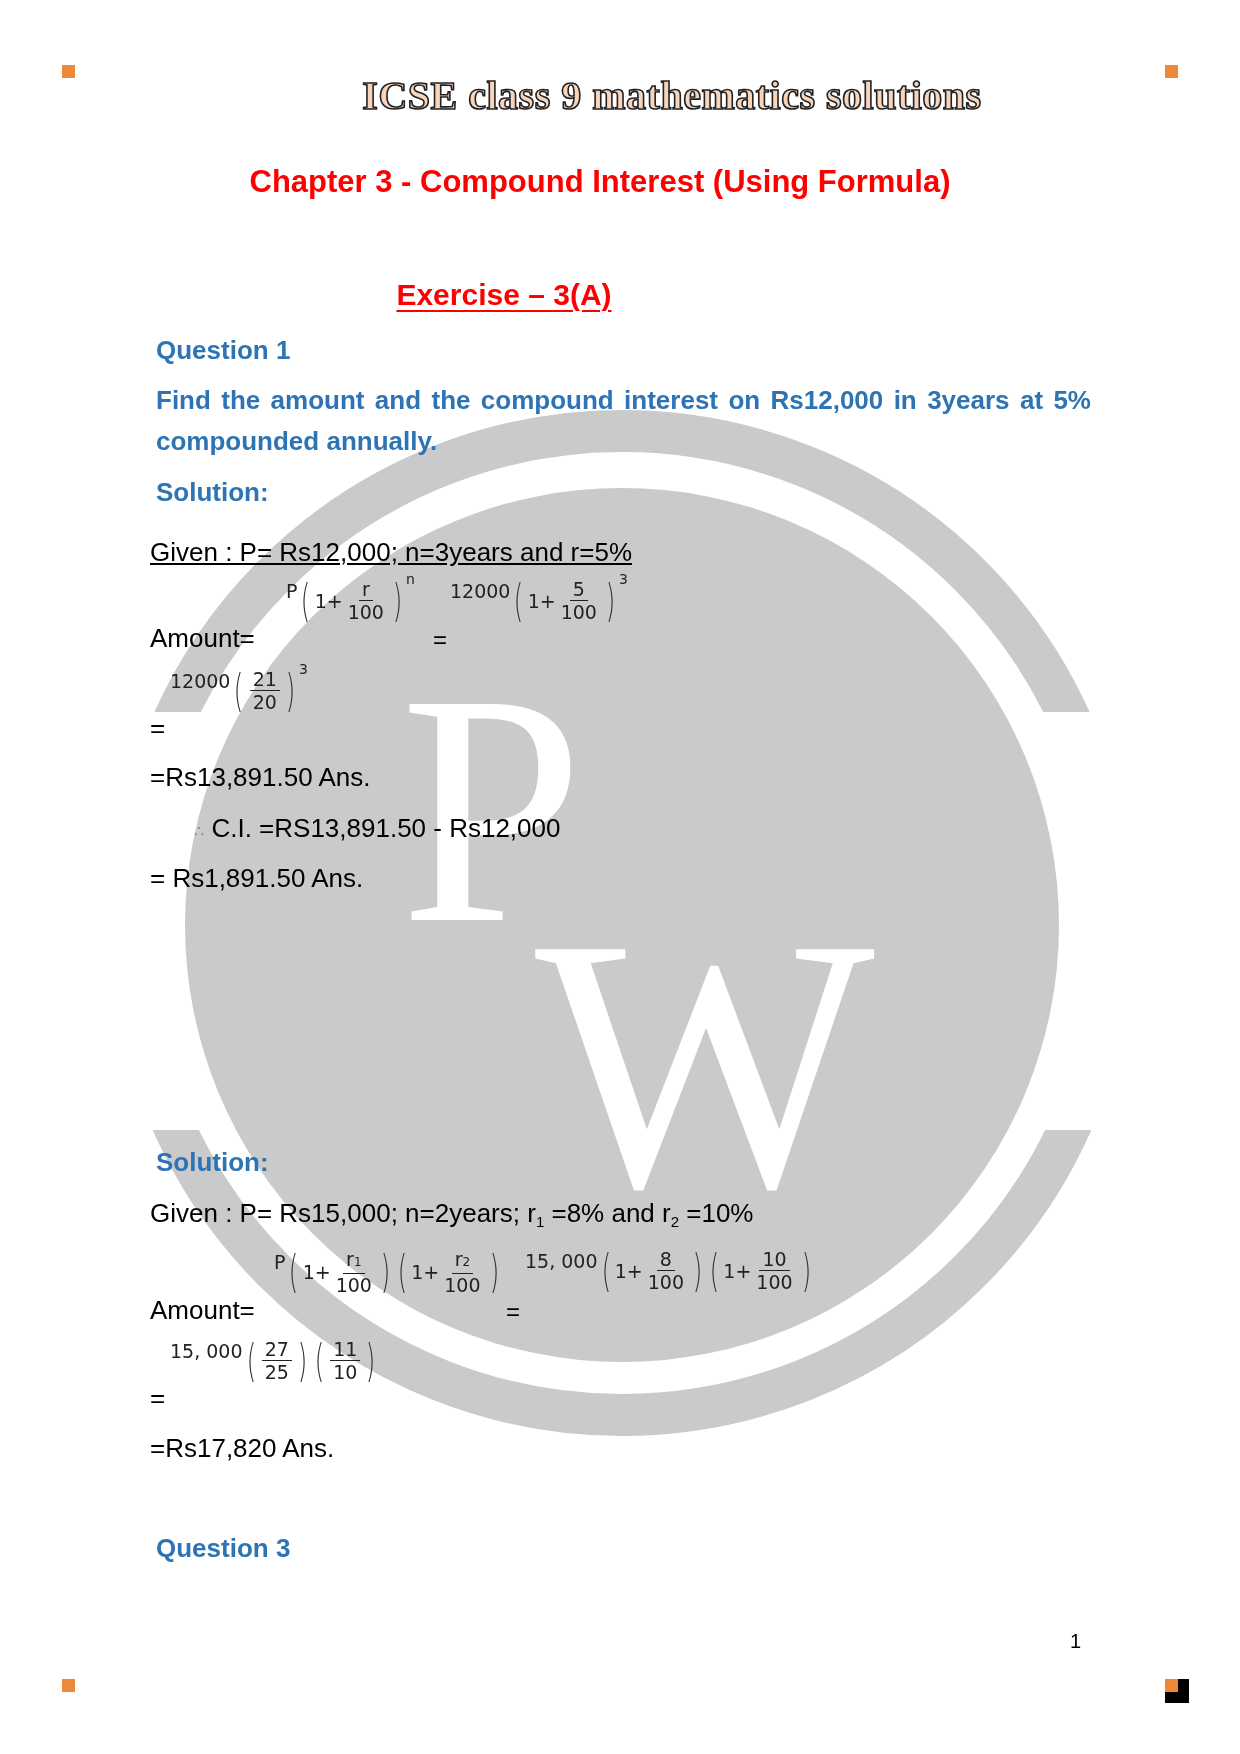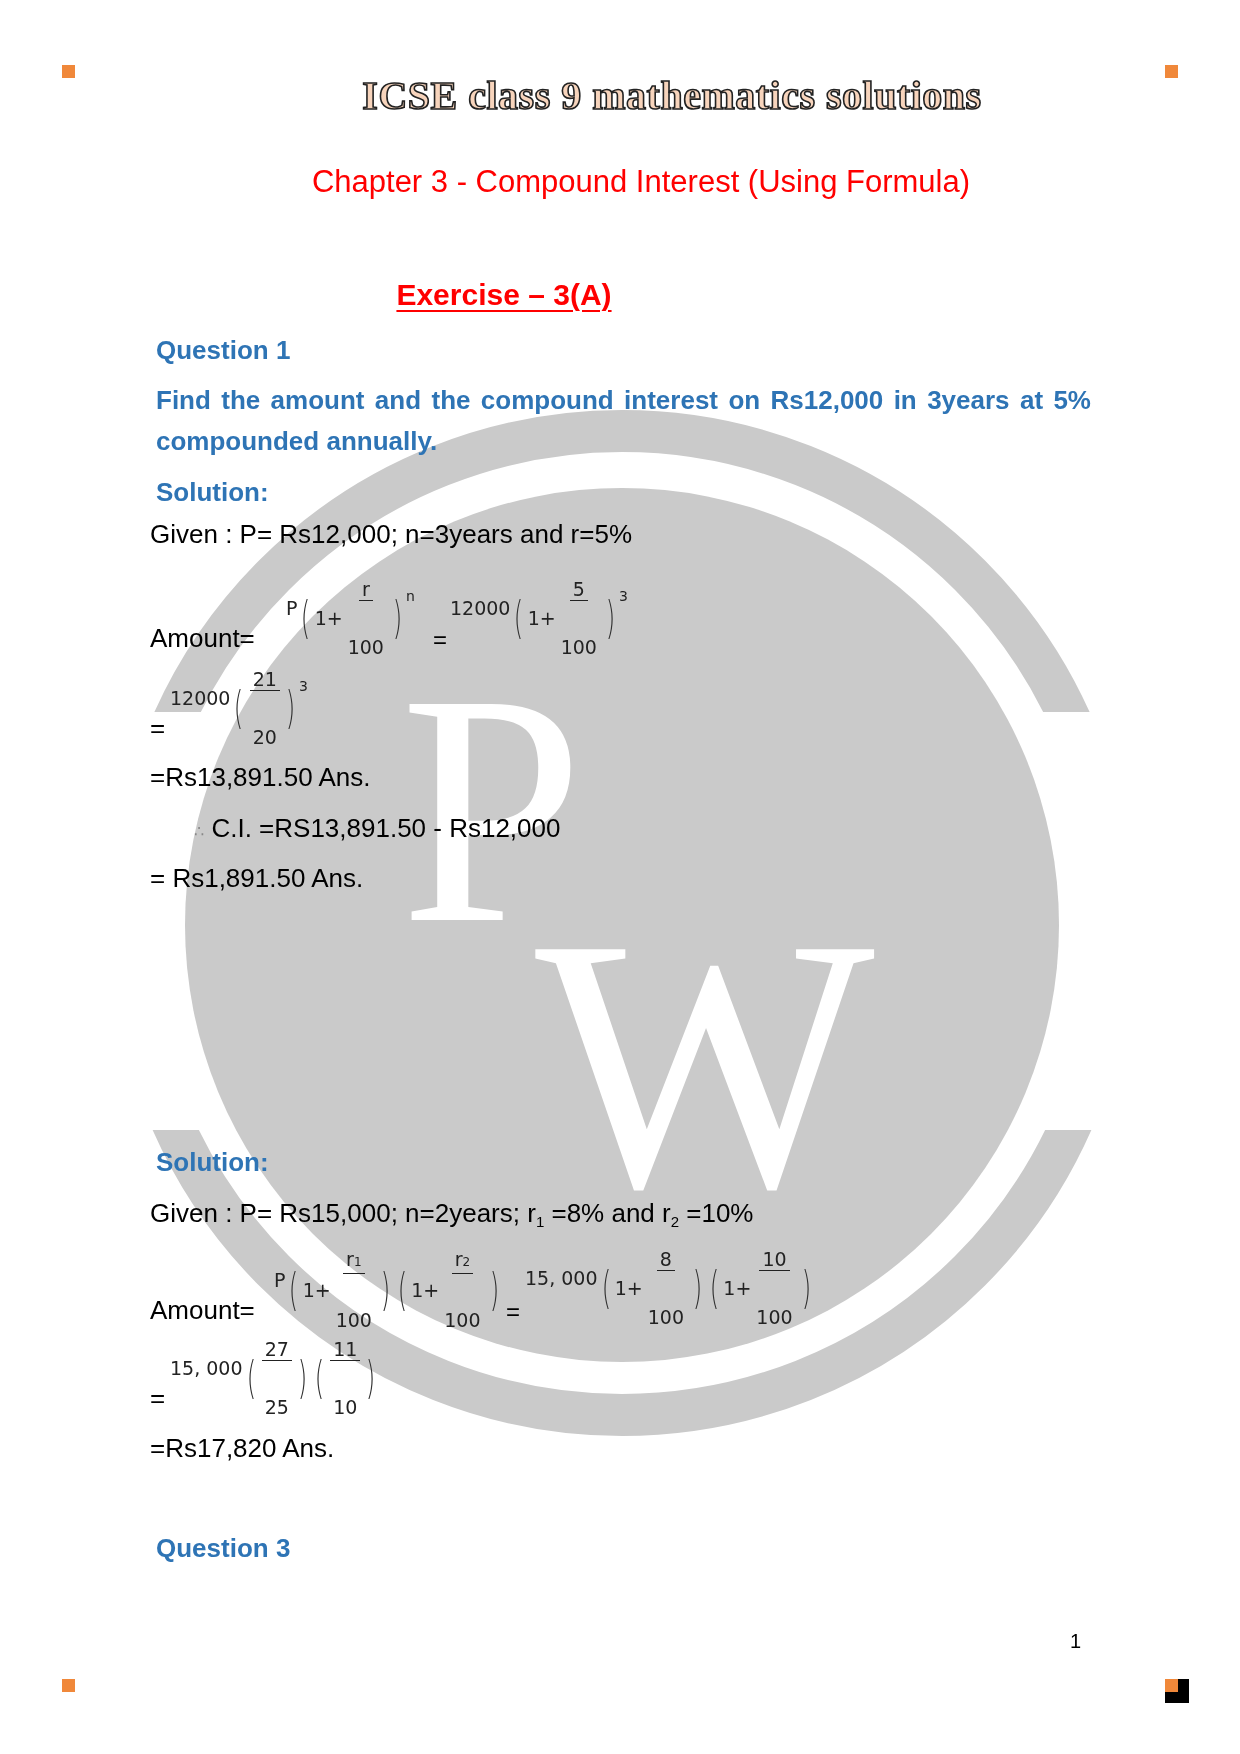--- a/index.html
+++ b/index.html
@@ -11,34 +11,34 @@
   .corner.black { background: #000; width: 24px; height: 24px; }
 
   
   .watermark { position: absolute; left: 0; top: 0; width: 1240px; height: 1754px; z-index: 0; }
 
   .content { position: absolute; left: 0; top: 0; width: 1240px; height: 1754px; z-index: 1; }
 
   .title { position: absolute; left: 0; width: 1240px; top: 72px; text-align: center; padding-left: 104px; box-sizing: border-box; }
   .title span { font-family: "Liberation Serif", "DejaVu Serif", serif; font-weight: bold; font-size: 40px; color: #F7D4BC; -webkit-text-stroke: 1.6px #222; letter-spacing: 0.5px; }
 
-  .chapter { position: absolute; left: 0; width: 1200px; top: 164px; text-align: center; font-weight: normal; font-size: 31px; color: #FF0000; margin-left: 41px; }
+  .chapter { position: absolute; left: 0; width: 1200px; top: 164px; text-align: center; font-weight: bold; font-size: 31px; color: #FF0000; }
   .exercise { position: absolute; left: 0; width: 1008px; top: 278px; text-align: center; font-weight: bold; font-size: 30px; color: #FF0000; }
   .exercise span { text-decoration: underline; text-decoration-thickness: 2px; text-underline-offset: 5px; }
 
   .blk { position: absolute; left: 150px; width: 935px; font-size: 26px; line-height: 40px; }
   .blue { color: #2E74B5; font-weight: bold; margin-left: 6px; }
   .black { color: #000; }
   .just { text-align: justify; text-align-last: left; }
 
   .math { font-family: "DejaVu Sans", sans-serif; font-size: 19px; color: #222; display: inline-flex; align-items: center; position: relative; }
   .paren { font-size: 44px; font-weight: 200; line-height: 1; transform: scaleX(0.55); display: inline-block; color: #333; }
   .frac { display: inline-flex; flex-direction: column; align-items: center; margin: 0 2px; }
   .frac .num { border-bottom: 1.5px solid #222; padding: 0 3px; line-height: 22px; }
-  .frac .den { line-height: 22px; padding: 0 3px; margin-top: 35px; }
+  .frac .den { line-height: 22px; padding: 0 3px; }
   .sup { font-size: 14px; position: relative; top: -22px; }
   .sub { font-size: 15px; vertical-align: -5px; }
 
   .page-num { position: absolute; left: 1070px; top: 1630px; font-size: 20px; color: #000; }
 </style>
 </head>
 <body>
 
 <div class="page">
 
@@ -66,21 +66,21 @@
       <span>ICSE class 9 mathematics solutions</span>
     </div>
     <div class="chapter">Chapter 3 - Compound Interest (Using Formula)</div>
     <div class="exercise">
       <span>Exercise – 3(A)</span>
     </div>
 
     <div class="blk blue" style="top:330px;">Question 1</div>
     <div class="blk blue just" style="top:380px; line-height:41px;">Find the amount and the compound interest on Rs12,000 in 3years at 5% compounded annually.</div>
     <div class="blk blue" style="top:472px;">Solution:</div>
-    <div class="blk black" style="top:514px;">Given : P= Rs12,000; n=3years and r=5%</div>
+    <div class="blk black" style="top:532px;text-decoration:underline;">Given : P= Rs12,000; n=3years and r=5%</div>
 
     <div class="blk black" style="top:578px; height:70px;">
       <span style="position:absolute; top:40px; left:0;">Amount=</span>
       <span class="math" style="position:absolute; left:136px; top:0px;">
         <span style="position:relative; top:-10px;">P</span>
         <span class="paren">(</span>
         <span>1</span>
         <span>+</span>
         <span class="frac">
           <span class="num">r</span>

